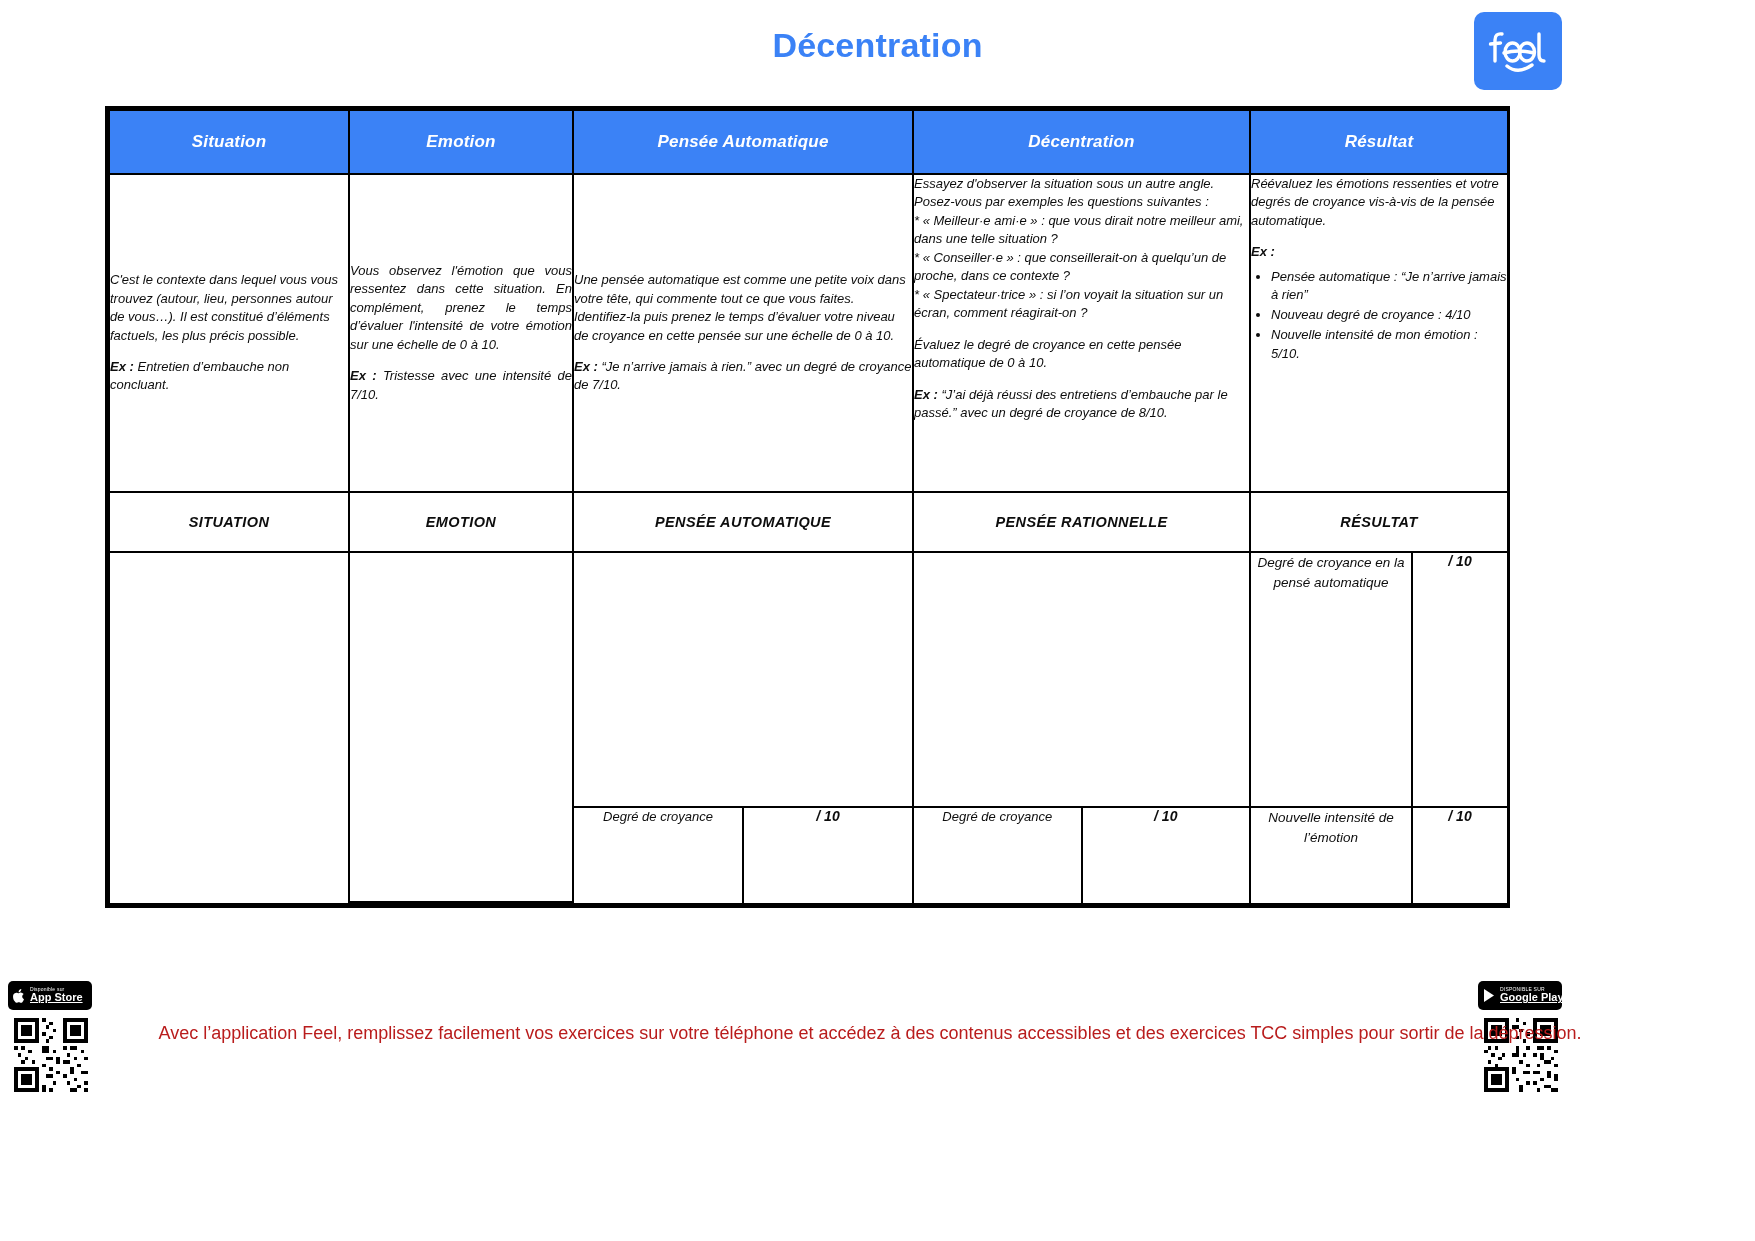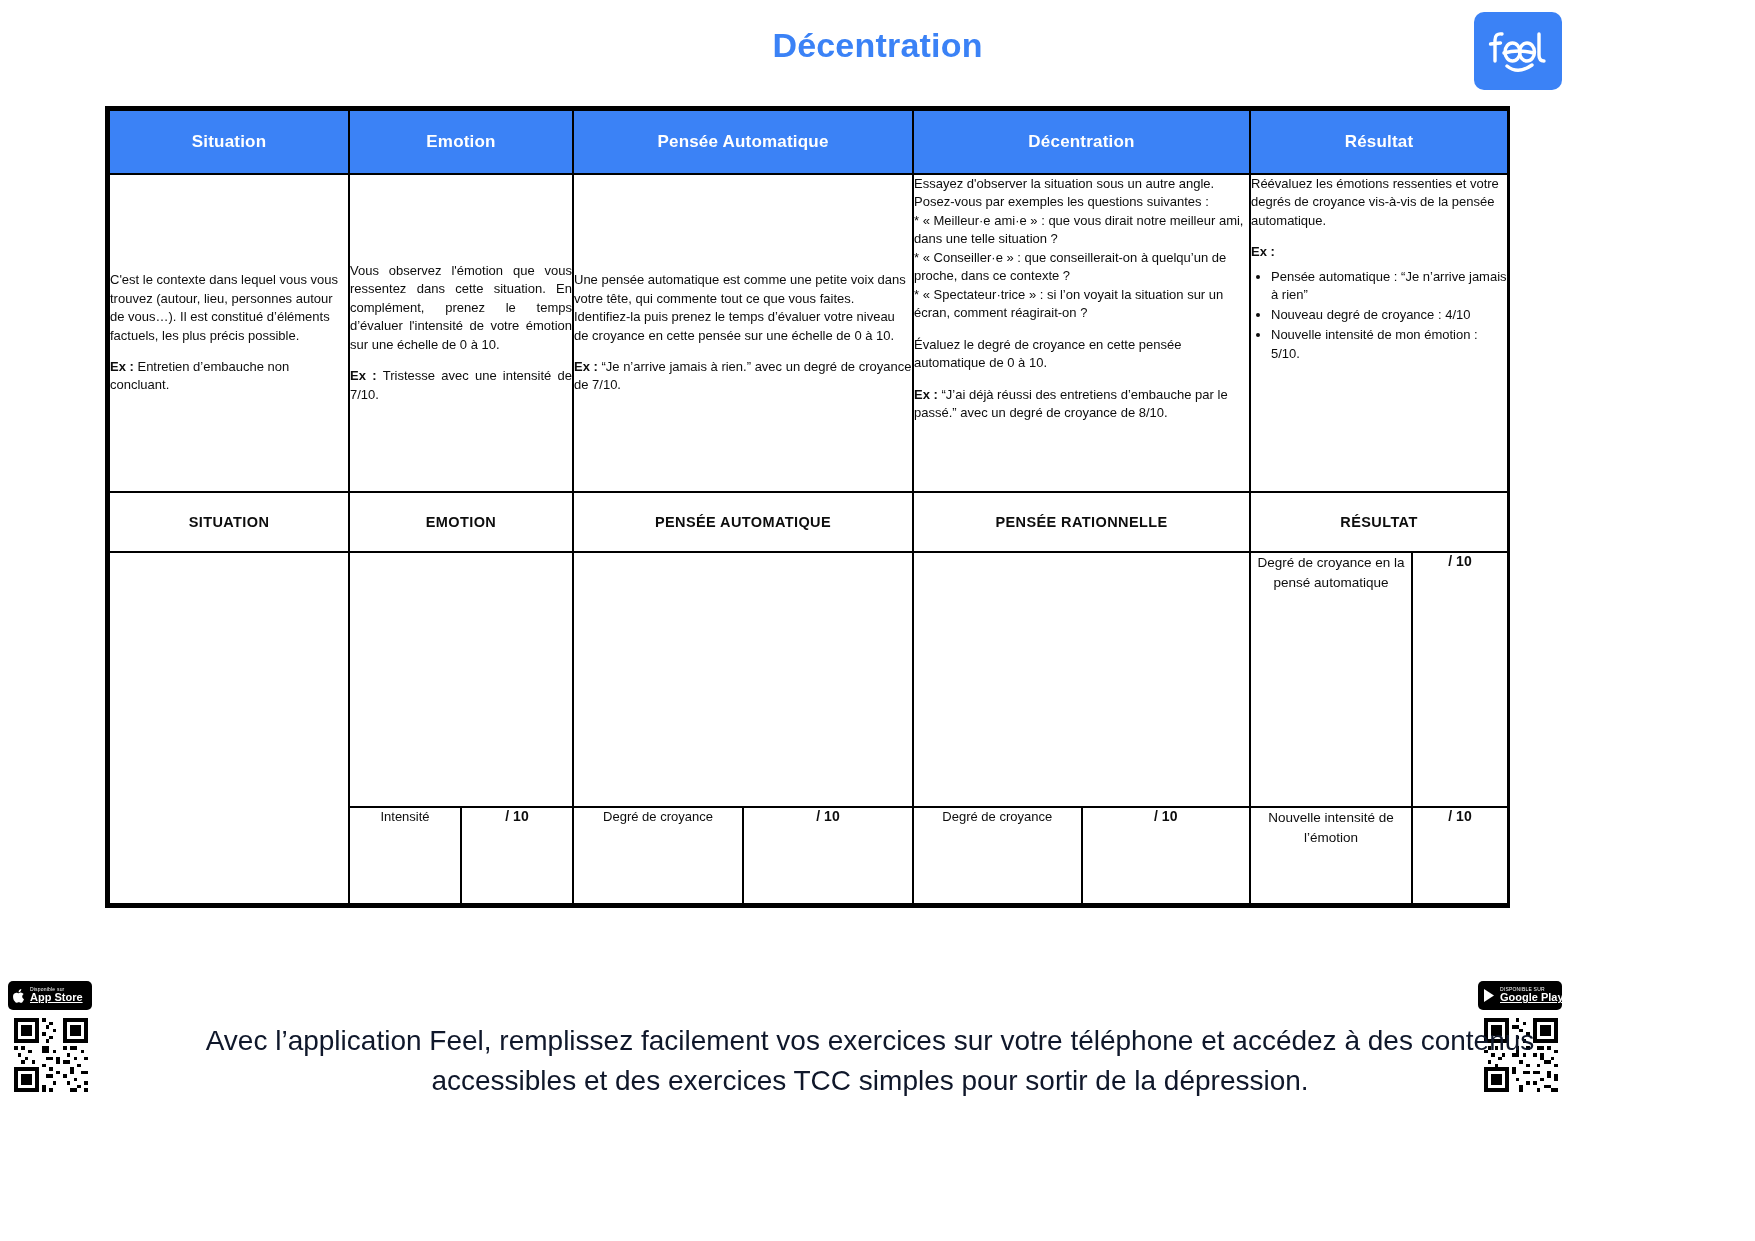--- a/index.html
+++ b/index.html
@@ -43,20 +43,21 @@
   .logo svg { display: block; }
 
   
   .sheet {
     position: absolute;
     left: 105px;
     top: 106px;
     width: 1405px;
     border: 3px solid #000000;
     box-sizing: border-box;
+    font-style: italic;
   }
   table.grid {
     border-collapse: collapse;
     width: 100%;
     table-layout: fixed;
   }
   table.grid td {
     border: 2px solid #000000;
     vertical-align: top;
     padding: 0;
@@ -190,23 +191,23 @@
   #qr-left  { left: 14px;   top: 1018px; }
   #qr-right { left: 1484px; top: 1018px; }
 
   
   .footer {
     position: absolute;
     left: 140px;
     top: 1021px;
     width: 1460px;
     text-align: center;
-    font-size: 28px;
+    font-size: 18px;
     line-height: 1.42;
-    color: #0f172a;
+    color: #b91c1c;
   }
 </style>
 </head>
 <body>
 
 <div class="page-title">Décentration</div>
 
 <div class="logo">
   <svg width="62" height="48" viewBox="0 0 62 48">
     <g fill="none" stroke="#ffffff" stroke-width="3.4" stroke-linecap="round" stroke-linejoin="round">
@@ -287,24 +288,20 @@
 
     <tr>
 
       <td class="blank"></td>
 
       <td class="blank">
         <table class="inner">
           <tbody>
                 <tr>
             <td class="writecell noleft noright notop" colspan="2" style="height:253px"></td>
-          </tr>
-          <tr>
-            <td class="labelcell noleft nobot" style="width:50%">Intensité</td>
-            <td class="scorecell noright nobot" style="width:50%">/ 10</td>
           </tr>
         </tbody>
             </table>
       </td>
 
       <td class="blank">
         <table class="inner">
           <tbody>
                 <tr>
             <td class="writecell noleft noright notop" colspan="2" style="height:253px"></td>

